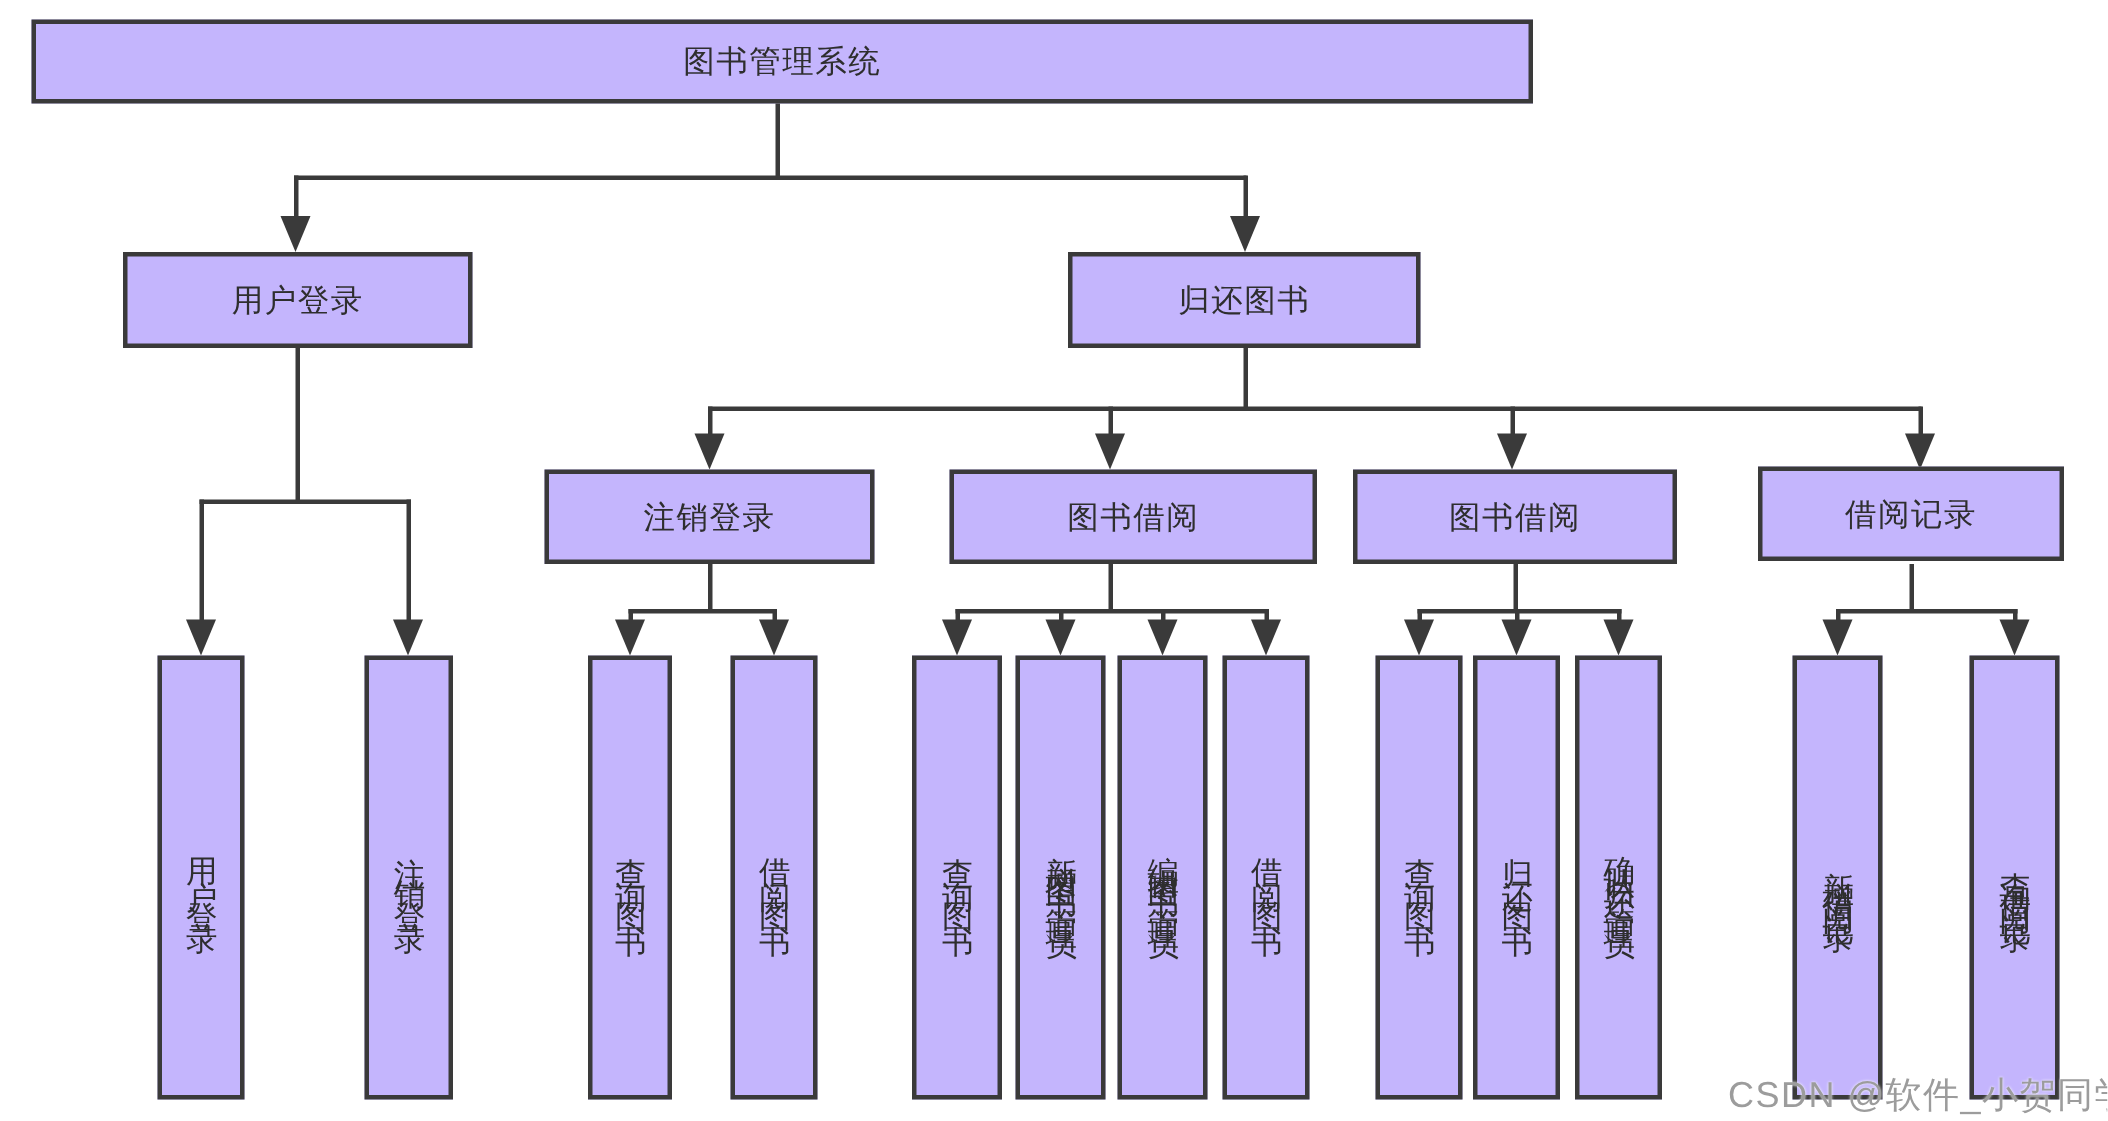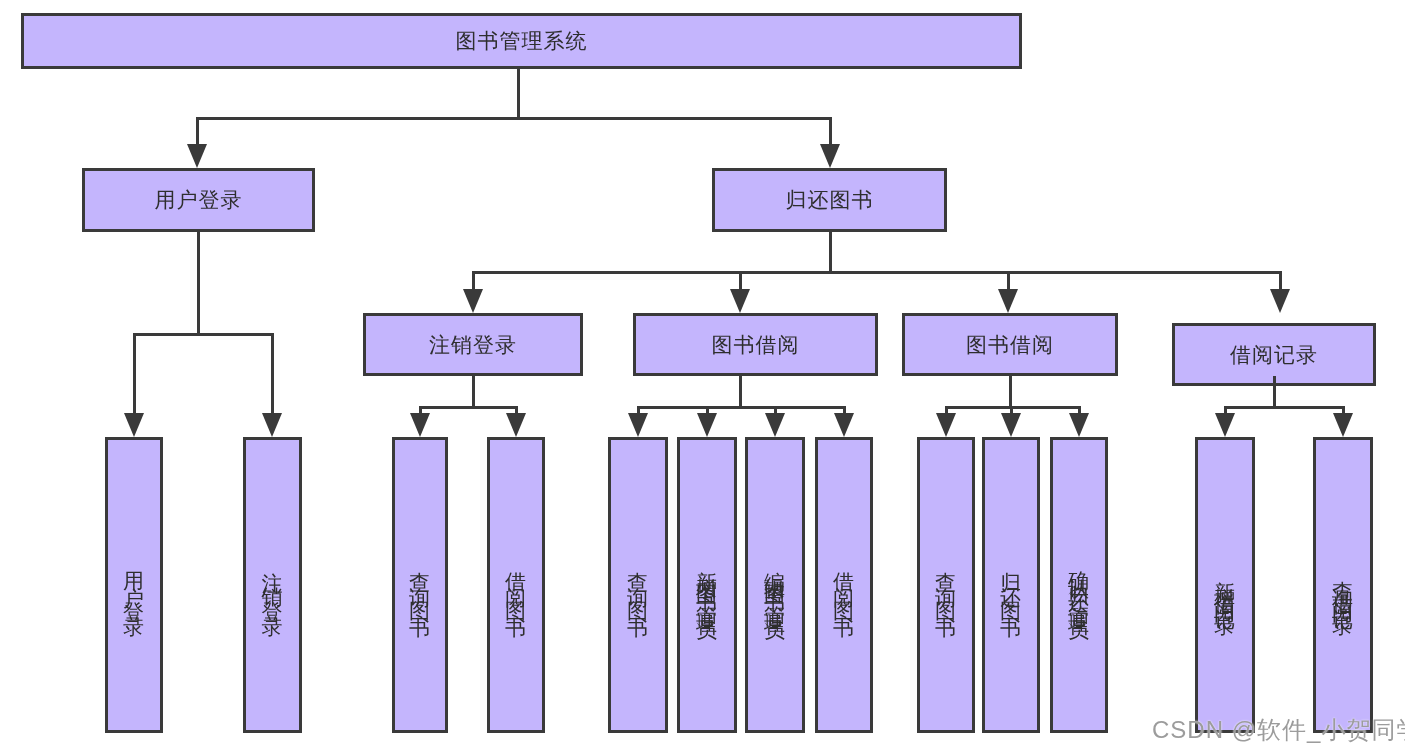--- a/index.html
+++ b/index.html
@@ -75,21 +75,21 @@
 
   <div class="node" style="left:363px;top:313px;width:220px;height:63px">
     <span>注销登录</span>
   </div>
   <div class="node" style="left:633px;top:313px;width:245px;height:63px">
     <span>图书借阅</span>
   </div>
   <div class="node" style="left:902px;top:313px;width:216px;height:63px">
     <span>图书借阅</span>
   </div>
-  <div class="node" style="left:1172px;top:323px;width:204px;height:63px">
+  <div class="node" style="left:1172px;top:311px;width:204px;height:63px">
     <span>借阅记录</span>
   </div>
 
   <div class="vl" style="left:472px;top:376px;height:32px"></div>
   <div class="hl" style="left:419px;top:406px;width:99px"></div>
   <div class="vl" style="left:419px;top:406px;height:10px"></div>
   <div class="vl" style="left:515px;top:406px;height:10px"></div>
   <div class="arrow" style="left:410px;top:413px"></div>
   <div class="arrow" style="left:506px;top:413px"></div>
 

